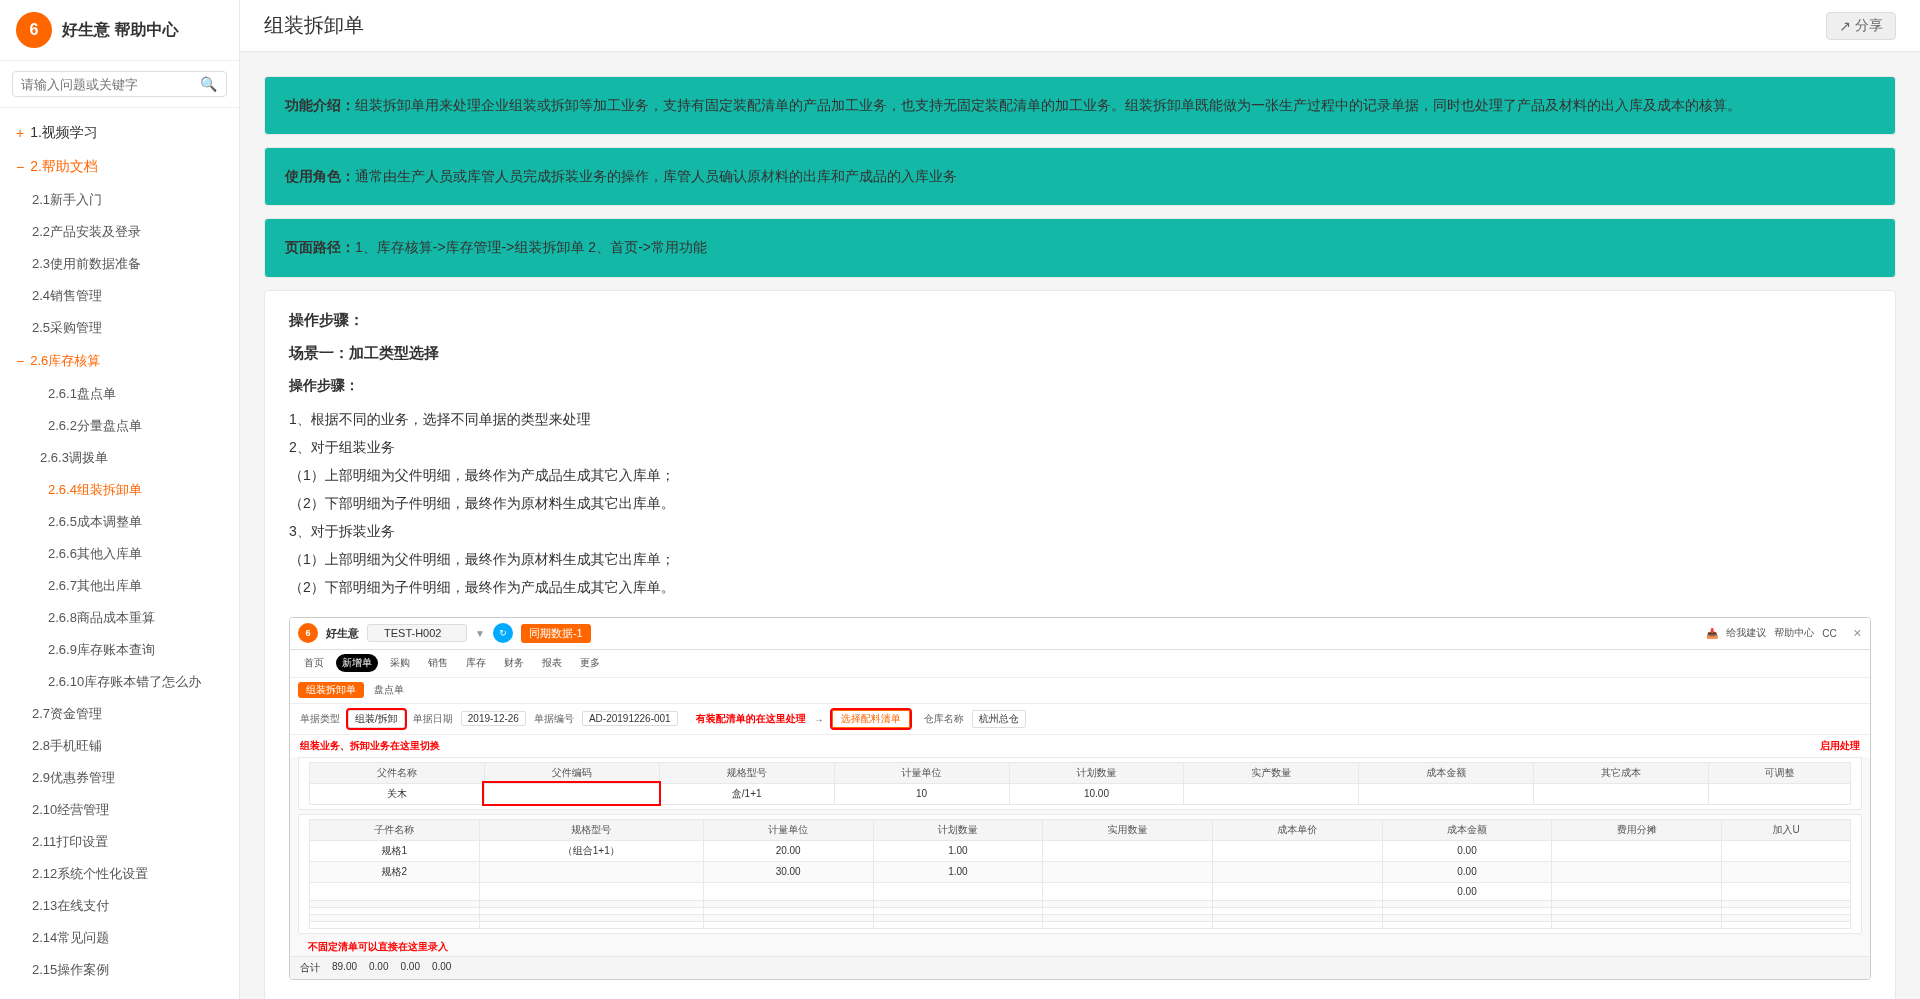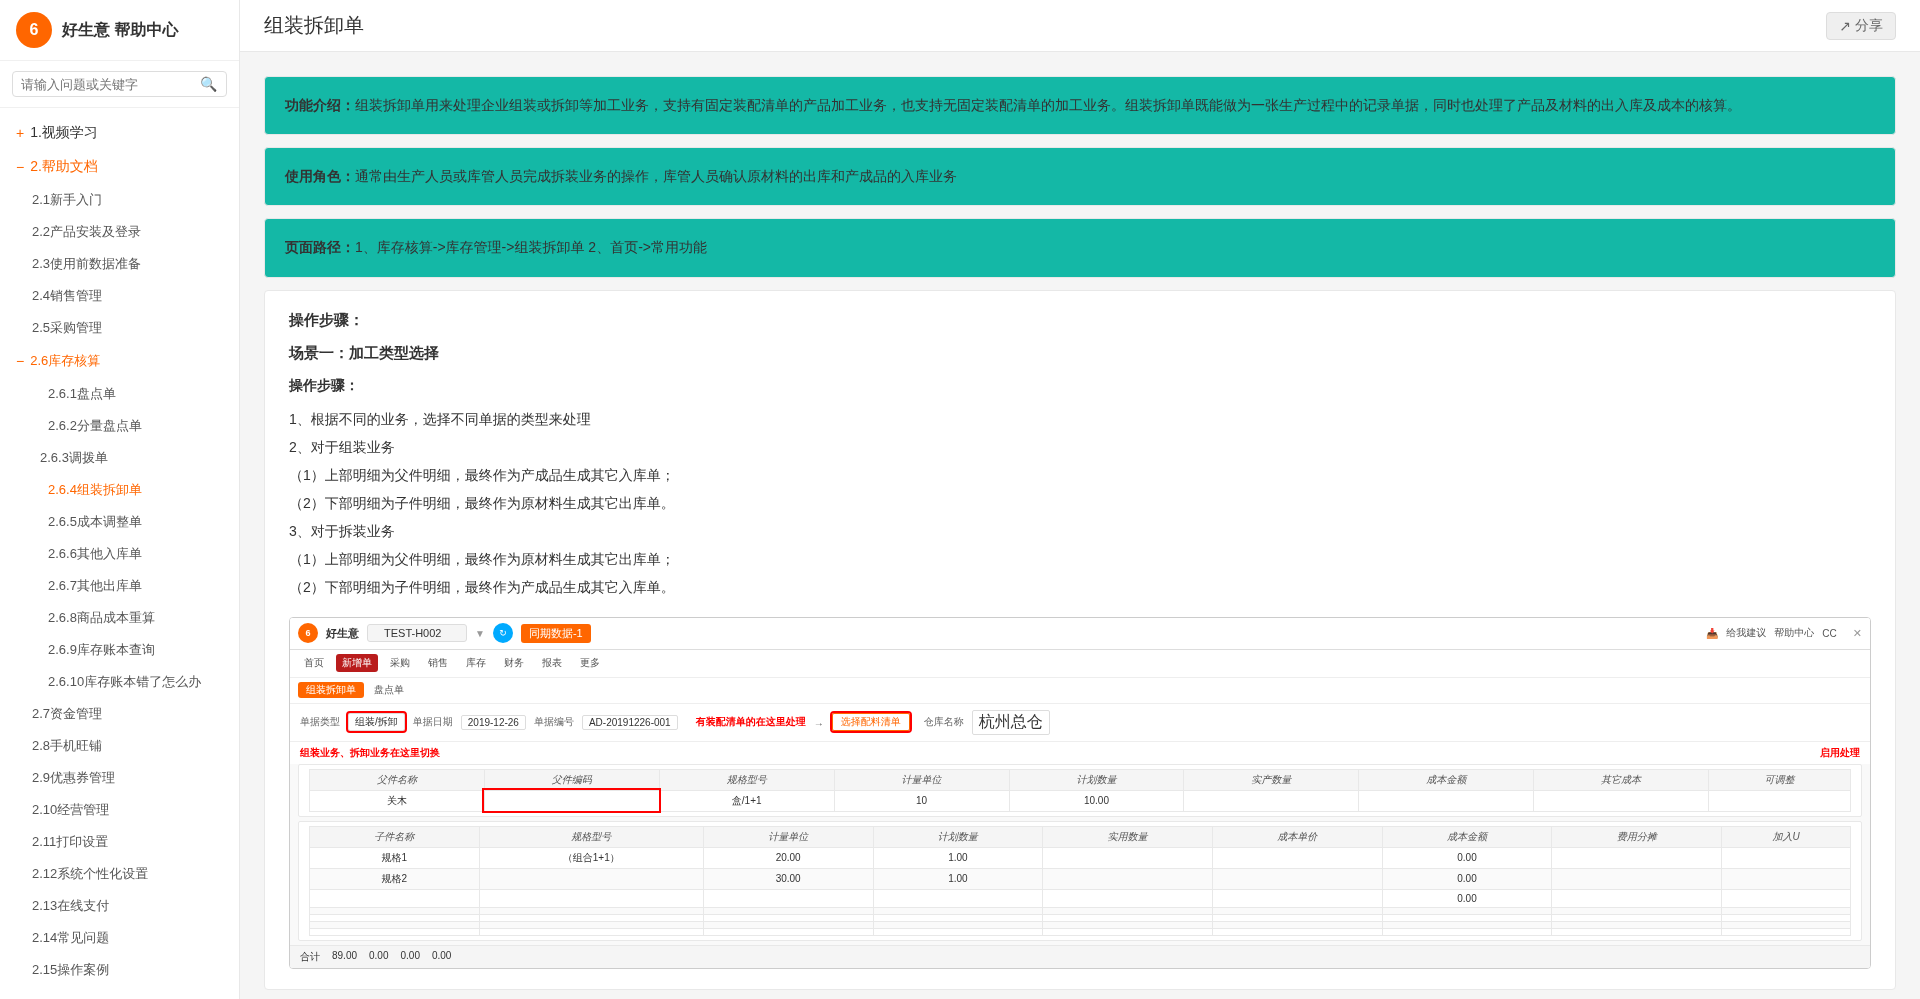--- a/index.html
+++ b/index.html
@@ -48,24 +48,24 @@
     .ss-topbar { background: #fff; height: 32px; display: flex; align-items: center; padding: 0 8px; border-bottom: 1px solid #ddd; gap: 8px; }
     .ss-logo { width: 20px; height: 20px; background: #f60; border-radius: 50%; display: flex; align-items: center; justify-content: center; color: #fff; font-size: 9px; font-weight: bold; }
     .ss-brand { font-size: 11px; color: #333; font-weight: bold; }
     .ss-input { background: #f5f5f5; border: 1px solid #ddd; border-radius: 3px; padding: 2px 16px; font-size: 11px; color: #333; width: 100px; }
     .ss-badge { background: #f60; color: #fff; border-radius: 3px; padding: 2px 8px; font-size: 11px; }
     .ss-icons { margin-left: auto; display: flex; gap: 8px; align-items: center; font-size: 10px; color: #555; }
     .ss-close { margin-left: 8px; font-size: 11px; color: #999; cursor: pointer; }
 
     .ss-nav { background: #fff; height: 28px; display: flex; align-items: center; padding: 0 8px; border-bottom: 1px solid #eee; gap: 6px; }
     .ss-nav-item { font-size: 10px; color: #555; cursor: pointer; padding: 2px 6px; border-radius: 2px; }
-    .ss-nav-item.active { background: #b91c1c; color: #fff; border-radius: 3px; }
+    .ss-nav-item.active { background: #000000; color: #fff; border-radius: 9px; }
 
     .ss-table { width: 100%; border-collapse: collapse; font-size: 10px; }
-    .ss-table th { background: #f5f5f5; border: 1px solid #e8e8e8; padding: 3px 6px; color: #555; font-weight: normal; text-align: center; font-style: italic; }
+    .ss-table th { background: #f5f5f5; border: 1px solid #e8e8e8; padding: 3px 6px; color: #555; font-weight: normal; text-align: center; }
     .ss-table td { border: 1px solid #e8e8e8; padding: 3px 6px; color: #333; text-align: center; }
     .ss-table tr:nth-child(even) td { background: #fafafa; }
   </style>
 </head>
 <body>
 
 <aside class="sidebar">
   <div class="logo-area">
     <div class="logo-circle">
       <span>6</span>
@@ -251,21 +251,21 @@
             <span style="font-size:10px;color:#666;">单据类型</span>
             <span style="font-size:10px;border:1px solid #ddd;padding:1px 6px;border-radius:2px;outline:2px solid red;">组装/拆卸</span>
             <span style="font-size:10px;color:#666;">单据日期</span>
             <span style="font-size:10px;border:1px solid #ddd;padding:1px 6px;border-radius:2px;">2019-12-26</span>
             <span style="font-size:10px;color:#666;">单据编号</span>
             <span style="font-size:10px;border:1px solid #ddd;padding:1px 6px;border-radius:2px;">AD-20191226-001</span>
             <span style="color:red;font-size:10px;font-weight:bold;margin-left:10px;">有装配清单的在这里处理</span>
             <span style="font-size:10px;color:#555;">→</span>
             <span style="font-size:10px;border:1px solid #f60;color:#f60;padding:1px 8px;border-radius:2px;outline:2px solid red;">选择配料清单</span>
             <span style="font-size:10px;color:#666;margin-left:6px;">仓库名称</span>
-            <span style="font-size:16px;border:1px solid #ddd;padding:1px 6px;border-radius:2px;">杭州总仓</span>
+            <span style="font-size:10px;border:1px solid #ddd;padding:1px 6px;border-radius:2px;">杭州总仓</span>
           </div>
 
           <div style="background:#fff;padding:4px 10px;display:flex;align-items:center;gap:8px;">
             <span style="color:red;font-size:10px;font-weight:bold;">组装业务、拆卸业务在这里切换</span>
             <span style="margin-left:auto;color:red;font-size:10px;font-weight:bold;">启用处理</span>
           </div>
 
           <div style="background:#fff;padding:4px 10px;margin:0 8px 4px;border:1px solid #e8e8e8;border-radius:2px;">
             <table class="ss-table" style="width:100%;">
               <thead>
@@ -387,20 +387,21 @@
                     <td></td>
                     <td></td>
                     <td></td>
                     <td></td>
                     <td></td>
                   </tr>
                 </tbody>
             </table>
           </div>
 
+          <div style="padding:2px 18px;color:red;font-size:10px;font-weight:bold;">不固定清单可以直接在这里录入</div>
 
           <div style="background:#f5f5f5;padding:4px 10px;display:flex;gap:12px;font-size:10px;border-top:1px solid #e8e8e8;">
             <span>合计</span>
             <span>89.00</span>
             <span>0.00</span>
             <span>0.00</span>
             <span>0.00</span>
           </div>
 
         </div>

